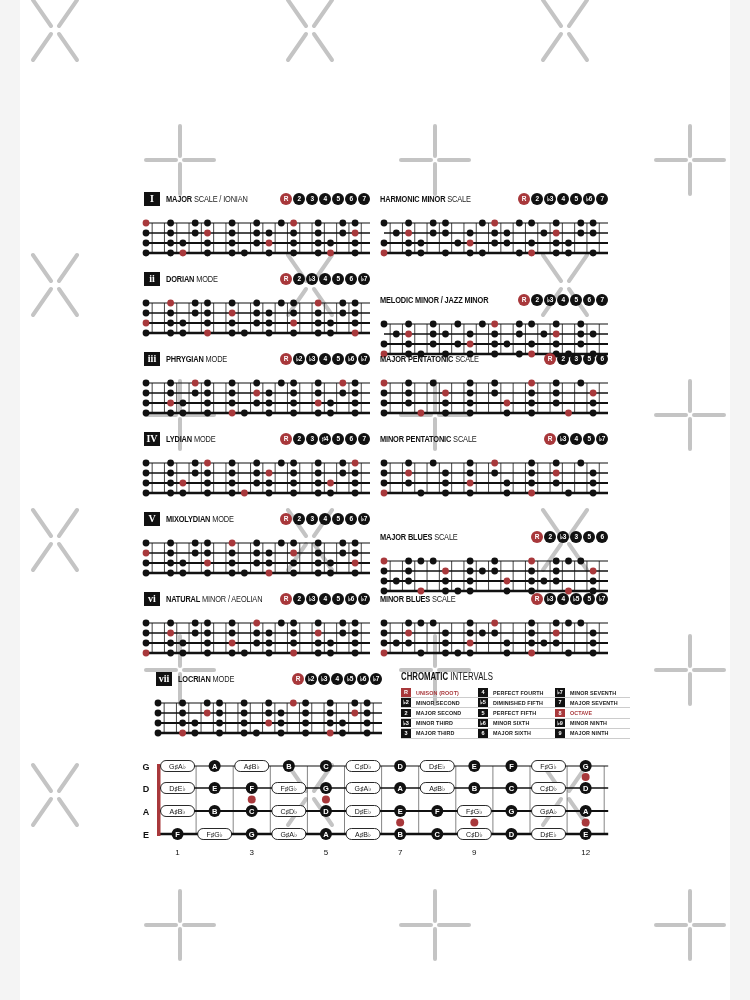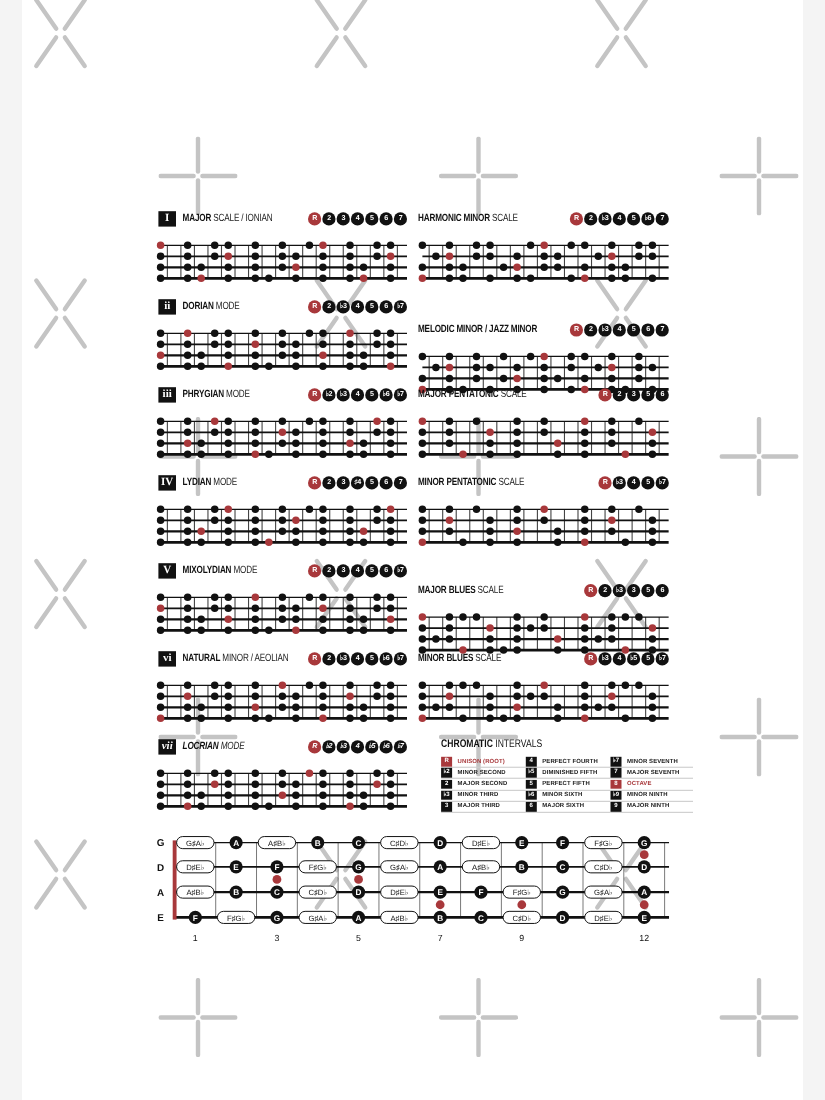--- a/index.html
+++ b/index.html
@@ -1222,21 +1222,21 @@
           <circle cx="40.900000000000006" cy="35" r="3.4" fill="#111111"></circle>
           <circle cx="65.5" cy="35" r="3.4" fill="#111111"></circle>
           <circle cx="77.80000000000001" cy="35" r="3.4" fill="#111111"></circle>
           <circle cx="90.10000000000001" cy="35" r="3.4" fill="#111111"></circle>
           <circle cx="127" cy="35" r="3.4" fill="#111111"></circle>
           <circle cx="151.60000000000002" cy="35" r="3.4" fill="#a8383b"></circle>
           <circle cx="188.5" cy="35" r="3.4" fill="#111111"></circle>
           <circle cx="213.10000000000002" cy="35" r="3.4" fill="#111111"></circle>
         </svg>
       </div>
-      <div class="scale" style="left: 122px; top: 672px; font-style: italic;">
+      <div class="scale" style="left: 134px; top: 672px;">
         <div class="hdr">
           <div class="numeral">vii</div>
           <div class="sname" style="left: 24px;"><span class="b">LOCRIAN</span> <span class="l">MODE</span></div>
           <div class="badges">
             <div class="badge root">R</div>
             <div class="badge">♭2</div>
             <div class="badge">♭3</div>
             <div class="badge">4</div>
             <div class="badge">♭5</div>
             <div class="badge">♭6</div>

